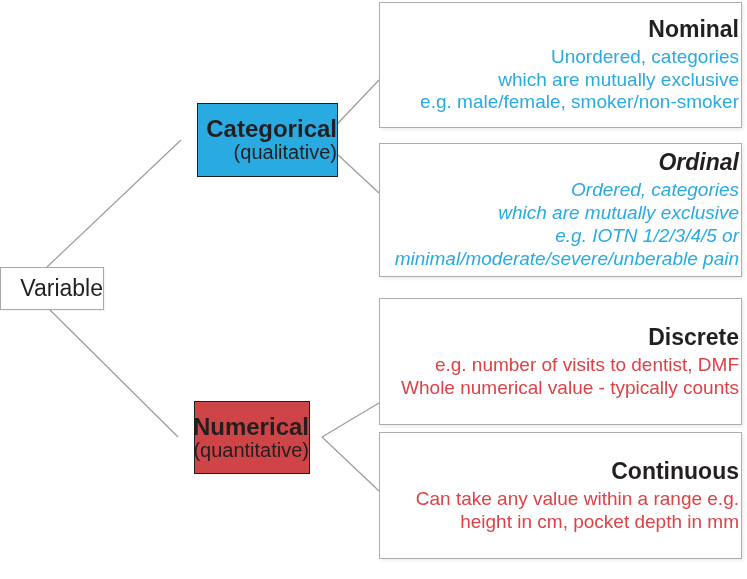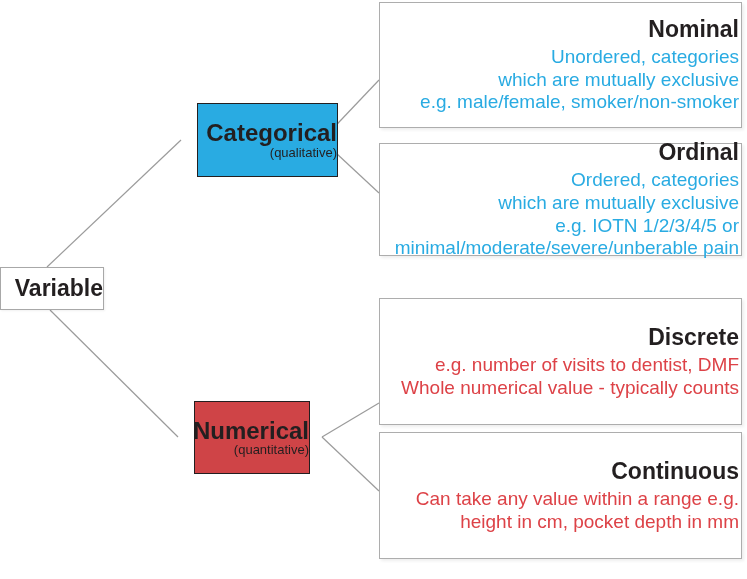--- a/index.html
+++ b/index.html
@@ -12,50 +12,50 @@
   }
   .connectors{position:absolute;left:0;top:0;width:747px;height:579px;}
   .connectors line{stroke:#9b9b9b;stroke-width:1.2;}
 
   .box{position:absolute;box-sizing:border-box;display:flex;flex-direction:column;justify-content:center;align-items:flex-end;text-align:center;}
 
   
   .root-box{
     left:0;top:267px;width:104px;height:43px;
     background:#ffffff;border:1px solid #a8a8a8;
-    font-weight:bold;font-size:23px;color:#231F20;
+    font-weight:normal;font-size:23px;color:#231F20;
     box-shadow:1px 1px 2px rgba(0,0,0,0.06);
   }
 
   
   .branch-box{
     width:141px;color:#231F20;
     border:1.5px solid #231F20;
     line-height:1.08;
     margin-left:16px;
   }
   .branch-title{font-weight:bold;font-size:24px;}
-  .branch-sub{font-size:13px;}
+  .branch-sub{font-size:20px;}
   .categorical-box{left:181px;top:103px;height:74px;background:#29ABE2;}
   .numerical-box{left:178px;top:401px;height:73px;width:116px;background:#CF4447;}
 
   
   .leaf-box{
     left:379px;width:363px;
     background:#ffffff;border:1px solid #adadad;
     box-shadow:2px 2px 3px rgba(0,0,0,0.07);
     padding:0 2px;
   }
   .leaf-title{font-weight:bold;font-size:23px;color:#231F20;margin-bottom:3px;}
   .leaf-line{font-size:19px;line-height:1.2;}
   .blue-text .leaf-line{color:#29ABE2;}
   .red-text .leaf-line{color:#DD4247;}
 
   .nominal-box{top:2px;height:126px;}
-  .ordinal-box{top:143px;height:113px;}
+  .ordinal-box{top:143px;height:134px;font-style:italic;}
   .discrete-box{top:298px;height:127px;}
   .continuous-box{top:432px;height:127px;}
 </style>
 </head>
 <body>
 
 <div class="canvas">
 
   <svg class="connectors" viewBox="0 0 747 579" xmlns="http://www.w3.org/2000/svg">
     <line x1="47" y1="267" x2="181" y2="140"></line>

